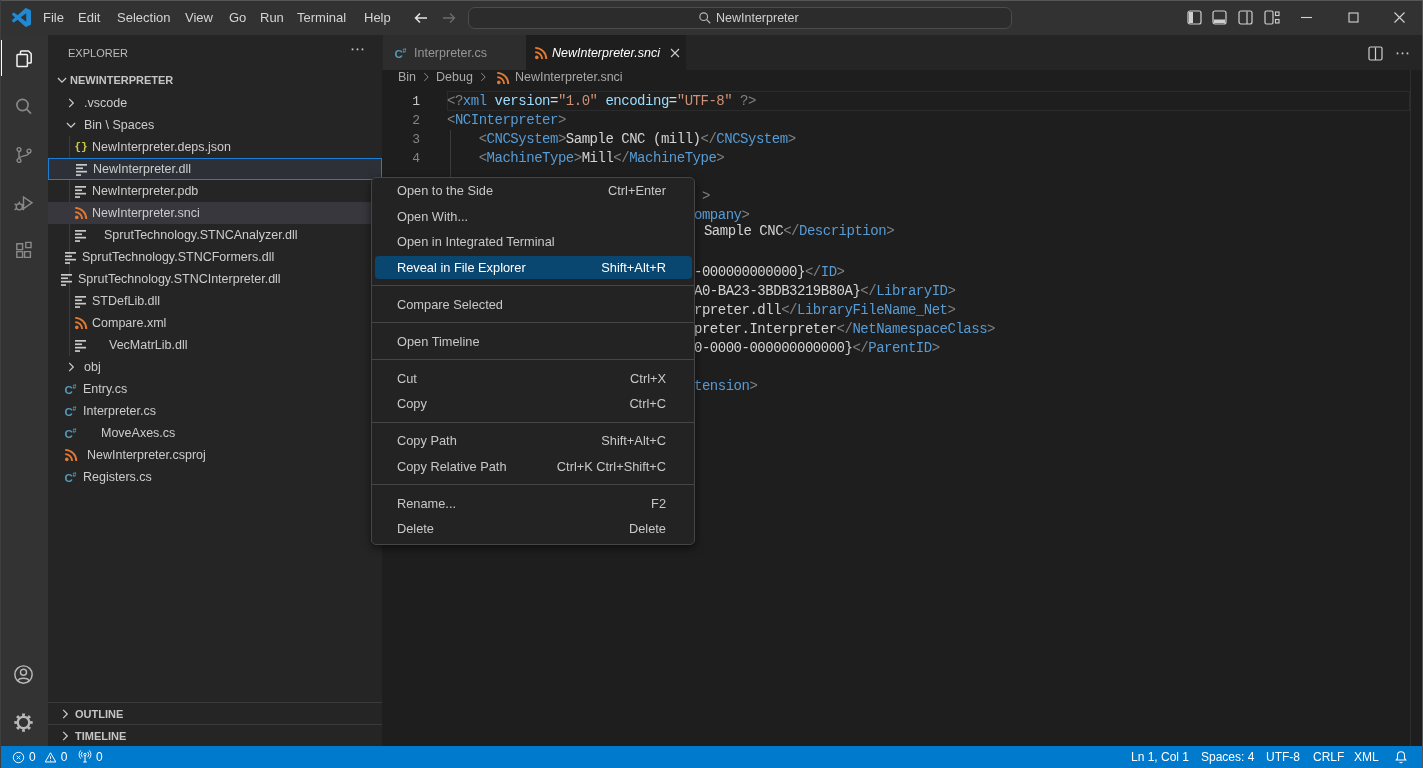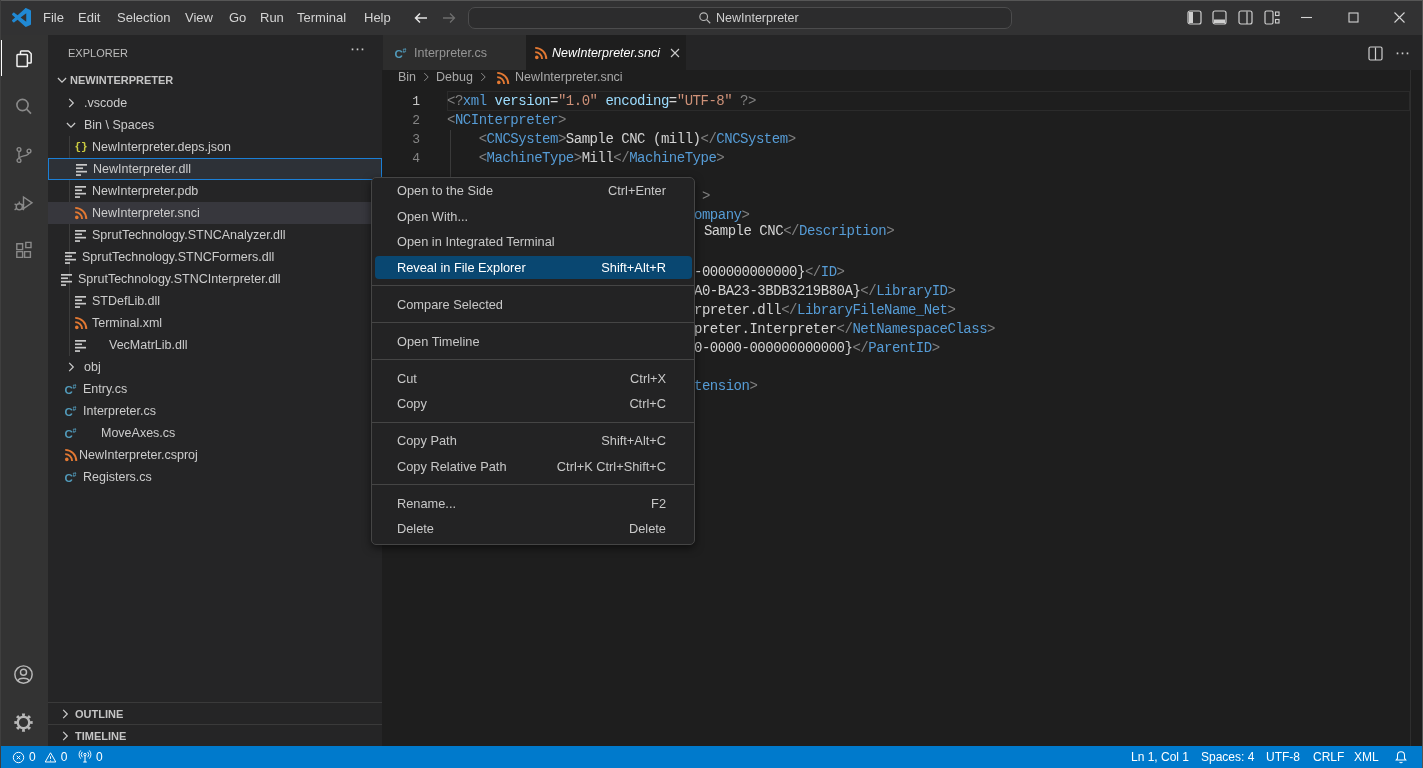--- a/index.html
+++ b/index.html
@@ -168,21 +168,21 @@
     <span class="tic">
       <svg width="16" height="16">
         <g fill="#c9c9c9">
           <rect x="2" y="3" width="11" height="1.7"></rect>
           <rect x="2" y="6.4" width="7" height="1.7"></rect>
           <rect x="2" y="9.8" width="11" height="1.7"></rect>
           <rect x="2" y="13.2" width="5" height="1.7"></rect>
         </g>
       </svg>
     </span>
-    <span style="margin-left:3px">SprutTechnology.STNCAnalyzer.dll</span>
+    <span style="margin-left:15px">SprutTechnology.STNCAnalyzer.dll</span>
   </div>
 <div class="tr" style="top:246px;padding-left:15px">
     <span class="tic">
       <svg width="16" height="16">
         <g fill="#c9c9c9">
           <rect x="2" y="3" width="11" height="1.7"></rect>
           <rect x="2" y="6.4" width="7" height="1.7"></rect>
           <rect x="2" y="9.8" width="11" height="1.7"></rect>
           <rect x="2" y="13.2" width="5" height="1.7"></rect>
         </g>
@@ -217,21 +217,21 @@
     <span style="margin-left:3px">STDefLib.dll</span>
   </div>
 <div class="tr" style="top:312px;padding-left:25px">
     <span class="tic">
       <svg width="16" height="16">
         <circle cx="3.8" cy="12.4" r="1.8" fill="#e37933"></circle>
         <path d="M2.2 7.1a6.9 6.9 0 0 1 6.9 6.9" stroke="#e37933" stroke-width="1.9" fill="none"></path>
         <path d="M2.2 2.9a11.1 11.1 0 0 1 11.1 11.1" stroke="#e37933" stroke-width="1.9" fill="none"></path>
       </svg>
     </span>
-    <span style="margin-left:3px">Terminal.xml</span>
+    <span style="margin-left:3px">Compare.xml</span>
   </div>
 <div class="tr" style="top:334px;padding-left:25px">
     <span class="tic">
       <svg width="16" height="16">
         <g fill="#c9c9c9">
           <rect x="2" y="3" width="11" height="1.7"></rect>
           <rect x="2" y="6.4" width="7" height="1.7"></rect>
           <rect x="2" y="9.8" width="11" height="1.7"></rect>
           <rect x="2" y="13.2" width="5" height="1.7"></rect>
         </g>
@@ -273,21 +273,21 @@
     <span style="margin-left:22px">MoveAxes.cs</span>
   </div>
 <div class="tr" style="top:444px;padding-left:15px">
     <span class="tic">
       <svg width="16" height="16">
         <circle cx="3.8" cy="12.4" r="1.8" fill="#e37933"></circle>
         <path d="M2.2 7.1a6.9 6.9 0 0 1 6.9 6.9" stroke="#e37933" stroke-width="1.9" fill="none"></path>
         <path d="M2.2 2.9a11.1 11.1 0 0 1 11.1 11.1" stroke="#e37933" stroke-width="1.9" fill="none"></path>
       </svg>
     </span>
-    <span style="margin-left:0">NewInterpreter.csproj</span>
+    <span style="margin-left:8px">NewInterpreter.csproj</span>
   </div>
 <div class="tr" style="top:466px;padding-left:15px">
     <span class="tic">
       <svg width="16" height="16">
         <text x="1.5" y="12.5" font-family="Liberation Sans" font-weight="700" font-size="11.5" fill="#519aba">C</text>
         <text x="9.5" y="8" font-family="Liberation Sans" font-weight="700" font-size="7" fill="#519aba">#</text>
       </svg>
     </span>
     <span style="margin-left:4px">Registers.cs</span>
   </div>

